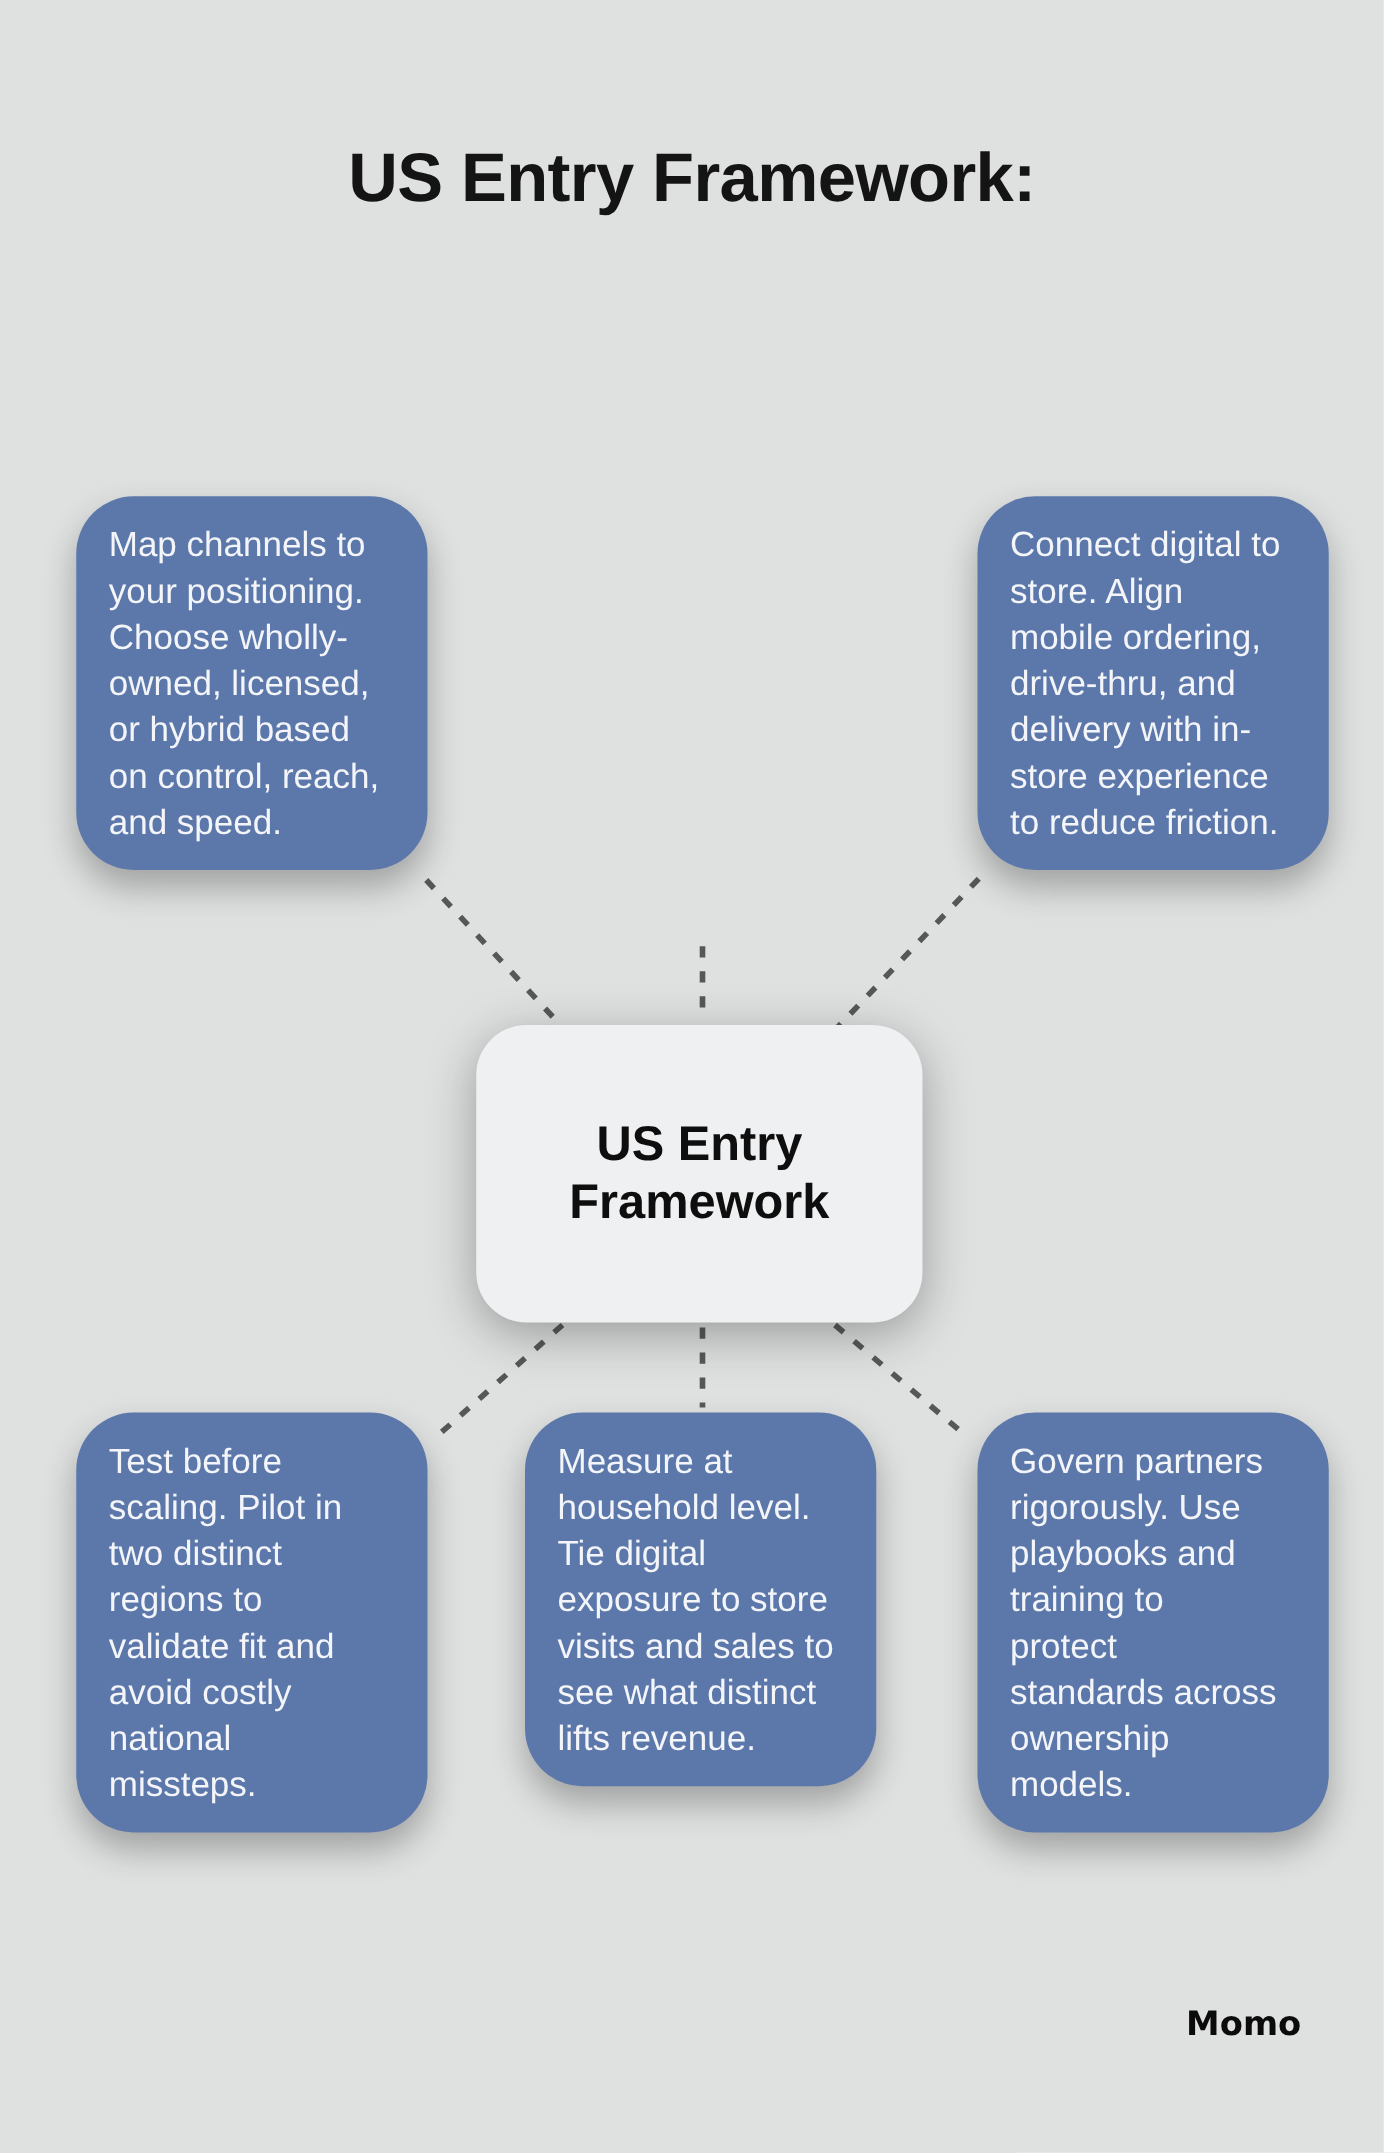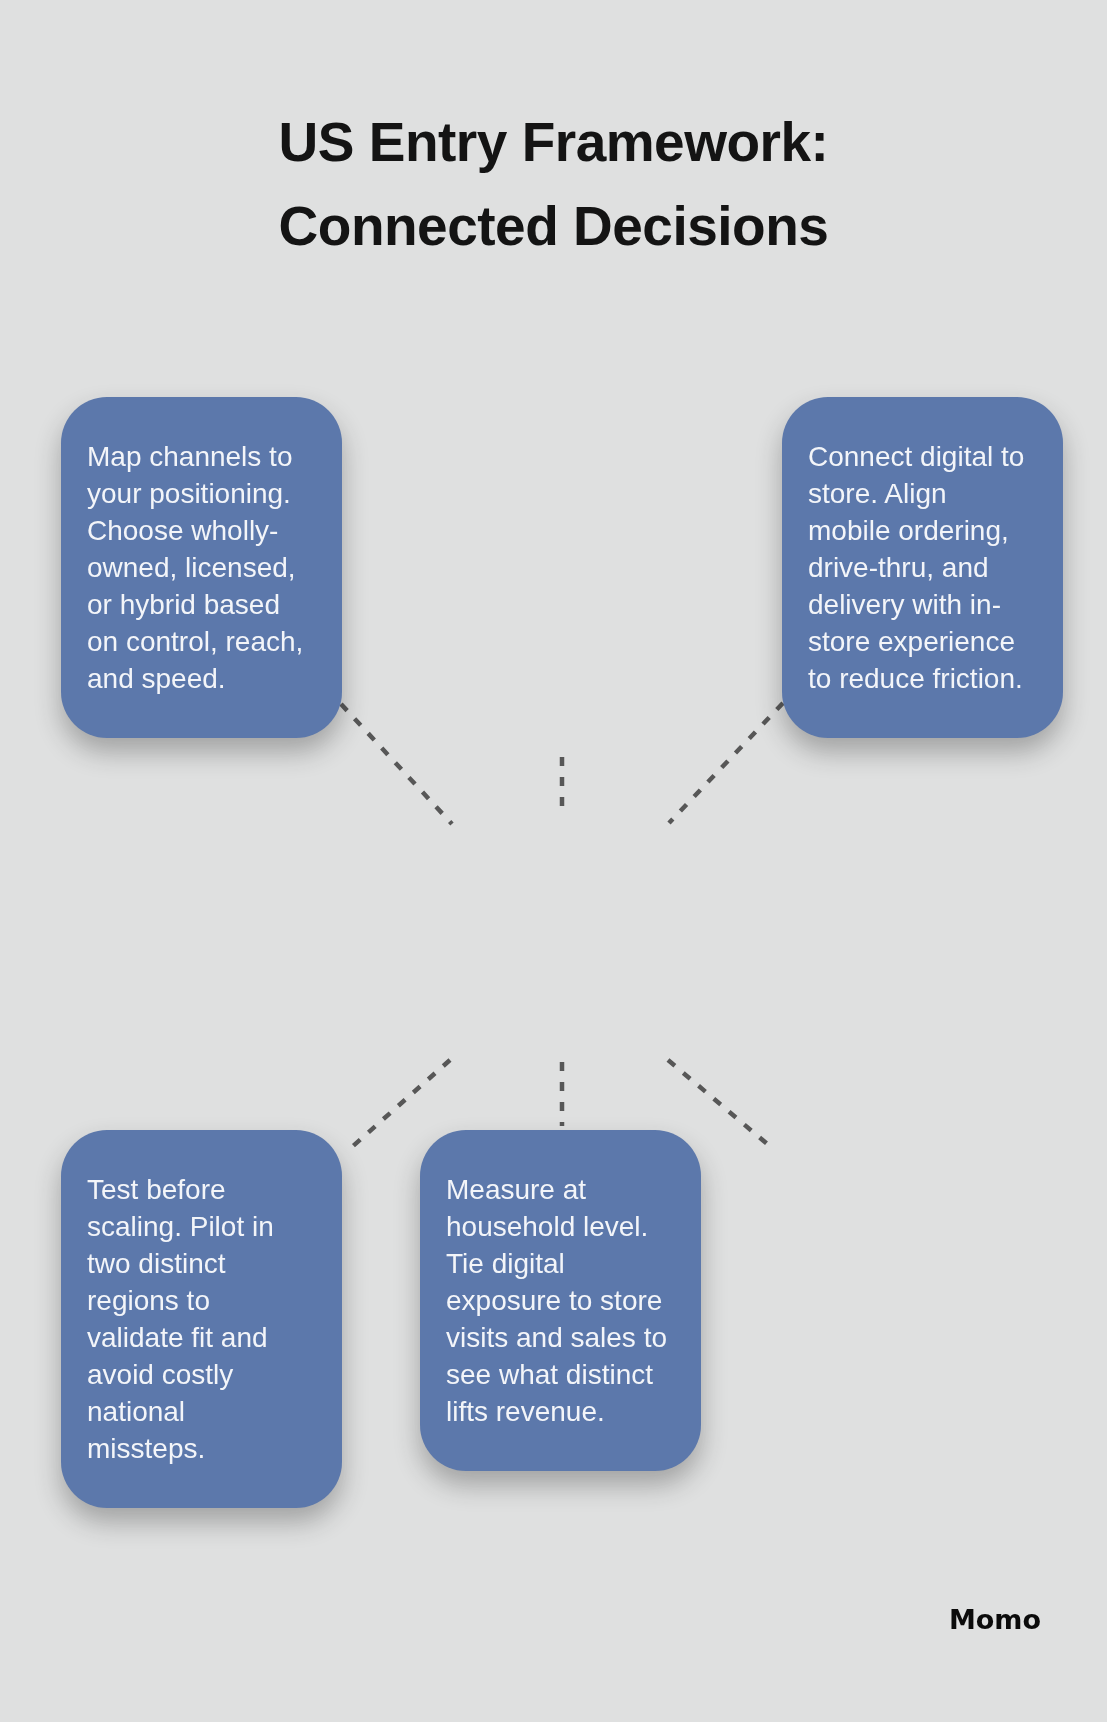--- a/index.html
+++ b/index.html
@@ -39,21 +39,21 @@
     pointer-events: none;
   }
   .connectors line {
     stroke: #575757;
     stroke-width: 4.5;
     stroke-dasharray: 9 11;
   }
   .card {
     position: absolute;
     width: 229px;
-    padding: 41px 26px;
+    padding: 20px 26px;
     background: #5c78ab;
     border-radius: 46px;
     box-shadow: 0 14px 26px rgba(40,40,40,0.33);
     color: #f3f5f9;
     font-size: 28px;
     line-height: 37px;
     white-space: pre;
   }
   .card-tl { left: 61px;  top: 397px; }
   .card-tm { left: 420px; top: 397px; }
@@ -91,21 +91,20 @@
     color: #0b0b0b;
   }
 </style>
 </head>
 <body>
 
 <div class="page">
 
   <div class="title">
     <div>US Entry Framework:</div>
-    <div>Connected Decisions</div>
   </div>
 
   <svg class="connectors" viewBox="0 0 1120 1722" xmlns="http://www.w3.org/2000/svg">
     <line x1="341" y1="704" x2="452" y2="824"></line>
     <line x1="562" y1="757" x2="562" y2="816"></line>
     <line x1="783" y1="703" x2="669" y2="823"></line>
     <line x1="450" y1="1060" x2="353" y2="1146"></line>
     <line x1="562" y1="1062" x2="562" y2="1126"></line>
     <line x1="668" y1="1060" x2="772" y2="1148"></line>
   </svg>
@@ -132,17 +131,27 @@
 delivery with in-
 store experience
 to reduce friction.</div>
   <div class="card card-bm">Measure at
 household level.
 Tie digital
 exposure to store
 visits and sales to
 see what distinct
 lifts revenue.</div>
+  <div class="card card-br">Govern partners
+rigorously. Use
+playbooks and
+training to
+protect
+standards across
+ownership
+models.</div>
 
+  <div class="center-node">US Entry
+Framework</div>
 
   <div class="brand">Momo</div>
 
 </div>
 
 </body></html>

